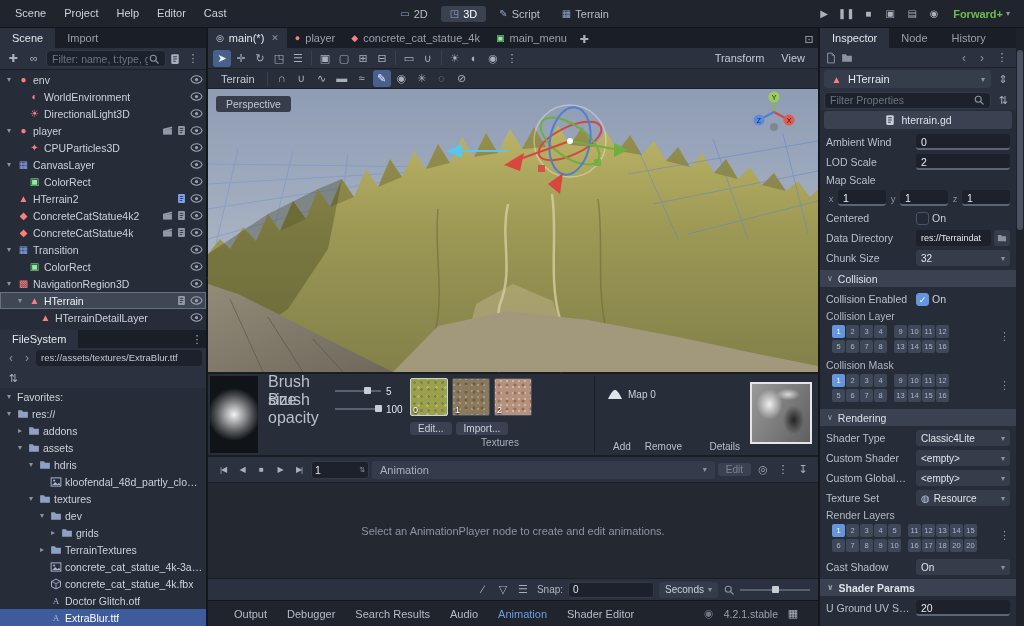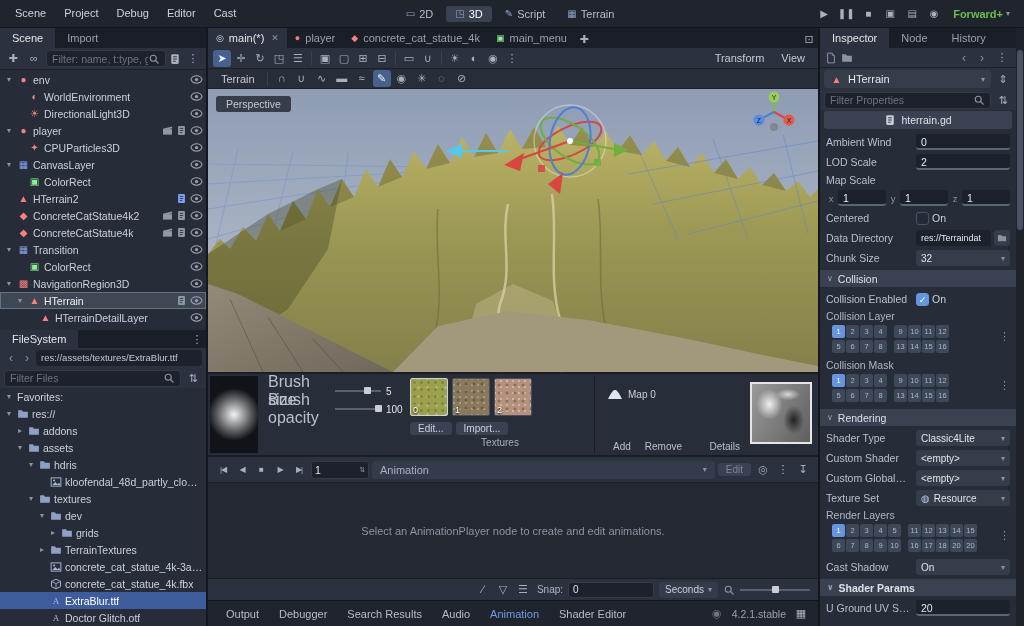--- a/index.html
+++ b/index.html
@@ -104,21 +104,21 @@
 .spin input{width:34px;background:none;border:none;outline:none;color:#e3e6ec;font:inherit;font-size:10.5px}
 .spin .spinarr{margin-left:auto;color:#8b93a1;font-size:7px}
 .animdd{flex:1;display:flex;align-items:center;background:#343b4a;border-radius:3px;height:18px;padding:0 8px;color:#aab1bd}
 .animdd .dda{margin-left:auto}
 .animbody{flex:none;height:96px;background:#232831;display:flex;align-items:center;justify-content:center;color:#8d94a2;border-top:1px solid #191d24}
 .animfooter{height:22px;background:#2b313e;display:flex;align-items:center;gap:5px;padding:0 8px;border-top:1px solid #191d24}
 .flabel{color:#b0b6c1;font-size:10px}
 .fbox{width:86px;background:#1c212b;border:1px solid #343b48;border-radius:3px;height:16px;display:flex;padding:0 4px}
 .fbox input{width:100%;background:none;border:none;outline:none;color:#dfe3ea;font:inherit;font-size:10px}
 .dd.small{display:flex;align-items:center;gap:4px;background:#343b4a;border-radius:3px;height:16px;padding:0 6px;color:#ccd1da;font-size:10px}
-.bottombar{height:26px;background:#20242d;border-top:1px solid #12151b;display:flex;align-items:center;padding:0 8px;gap:2px}
+.bottombar{height:26px;background:#20242d;border-top:1px solid #12151b;display:flex;align-items:center;padding:0 16px;gap:2px}
 .bbitem{padding:0 10px;color:#b6bcc8}
 .bbitem.active{color:var(--accent)}
 .version{color:#9aa1ae;font-size:10.5px;padding:0 4px}
 
 .rdock{position:absolute;left:818px;top:28px;width:198px;height:598px;background:#262c38;border-left:2px solid #14171d;display:flex;flex-direction:column}
 .itoolbar{height:20px;background:#2b313e;display:flex;align-items:center;gap:4px;padding:0 5px;border-bottom:1px solid #1c2029}
 .objrow{height:22px;display:flex;align-items:center;gap:3px;padding:2px 4px;background:#2b313e}
 .objdd{flex:1;display:flex;align-items:center;gap:5px;background:#353c4a;border-radius:3px;height:18px;padding:0 6px;color:#e6e9ef}
 .ifilter{height:20px;display:flex;align-items:center;gap:3px;padding:0 4px;background:#2b313e}
 .scriptbar{height:18px;margin:1px 4px;background:#3a4150;border-radius:3px;display:flex;align-items:center;justify-content:center;gap:5px;color:#dfe3ea;font-size:10.5px}
@@ -202,21 +202,21 @@
       </symbol>
   </defs>
 </svg>
 
 <div id="app">
 
   <div class="menubar">
     <div style="display:flex">
         <span class="menu-item">Scene</span>
         <span class="menu-item">Project</span>
-        <span class="menu-item">Debug</span>
+        <span class="menu-item">Help</span>
         <span class="menu-item">Editor</span>
         <span class="menu-item">Cast</span>
       </div>
     <span class="spacer" style="flex:1.1"></span>
     <div style="display:flex;gap:4px">
         <div class="ws-item">
           <span class="wsi">▭</span>
           <span>2D</span>
         </div>
         <div class="ws-item active">
@@ -431,26 +431,20 @@
       <div class="dtab active">FileSystem</div>
       <span class="spacer"></span>
       <span class="ticon">⋮</span>
     </div>
     <div class="fspath">
       <span class="navarr">‹</span>
       <span class="navarr">›</span>
       <div class="pathbox">res://assets/textures/ExtraBlur.ttf</div>
     </div>
     <div class="fsfilter">
-      <div class="inputbox">
-        <input placeholder="Filter Files" style="">
-        <svg class="ic">
-            <use href="#i-search"></use>
-          </svg>
-      </div>
       <span class="ticon">⇅</span>
     </div>
     <div class="fstree">
         <div class="trow" style="padding-left: 4px;">
           <span class="arr">▾</span>
           <span class="tlabel">Favorites:</span>
         </div>
         <div class="trow" style="padding-left: 4px;">
           <span class="arr">▾</span>
           <svg class="ic" style="color:#8fa0c5">
@@ -521,33 +515,33 @@
           </svg>
           <span class="tlabel">concrete_cat_statue_4k-3a140c...</span>
         </div>
         <div class="trow" style="padding-left: 37px;">
           <span class="arr"></span>
           <svg class="ic" style="color:#a8b6d4">
             <use href="#i-box"></use>
           </svg>
           <span class="tlabel">concrete_cat_statue_4k.fbx</span>
         </div>
-        <div class="trow fsel" style="padding-left: 37px;">
+        <div class="trow" style="padding-left: 37px;">
           <span class="arr"></span>
           <svg class="ic" style="color:#a8b6d4">
             <use href="#i-font"></use>
           </svg>
-          <span class="tlabel">ExtraBlur.ttf</span>
-        </div>
-        <div class="trow" style="padding-left: 37px;">
+          <span class="tlabel">Doctor Glitch.otf</span>
+        </div>
+        <div class="trow fsel" style="padding-left: 37px;">
           <span class="arr"></span>
           <svg class="ic" style="color:#a8b6d4">
             <use href="#i-font"></use>
           </svg>
-          <span class="tlabel">Doctor Glitch.otf</span>
+          <span class="tlabel">ExtraBlur.ttf</span>
         </div>
       </div>
   </div>
 
   <div class="center">
     <div class="ctabs">
       <div style="display:flex;align-items:flex-end">
           <div class="ctab active">
             <span class="ticn" style="color:#d8dce4">◎</span>
             <span>main(*)</span>

